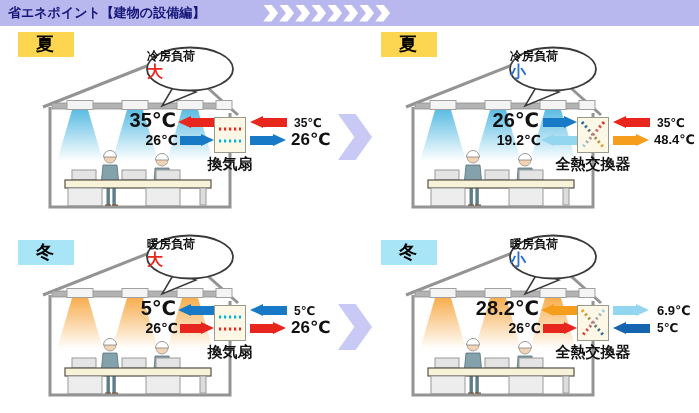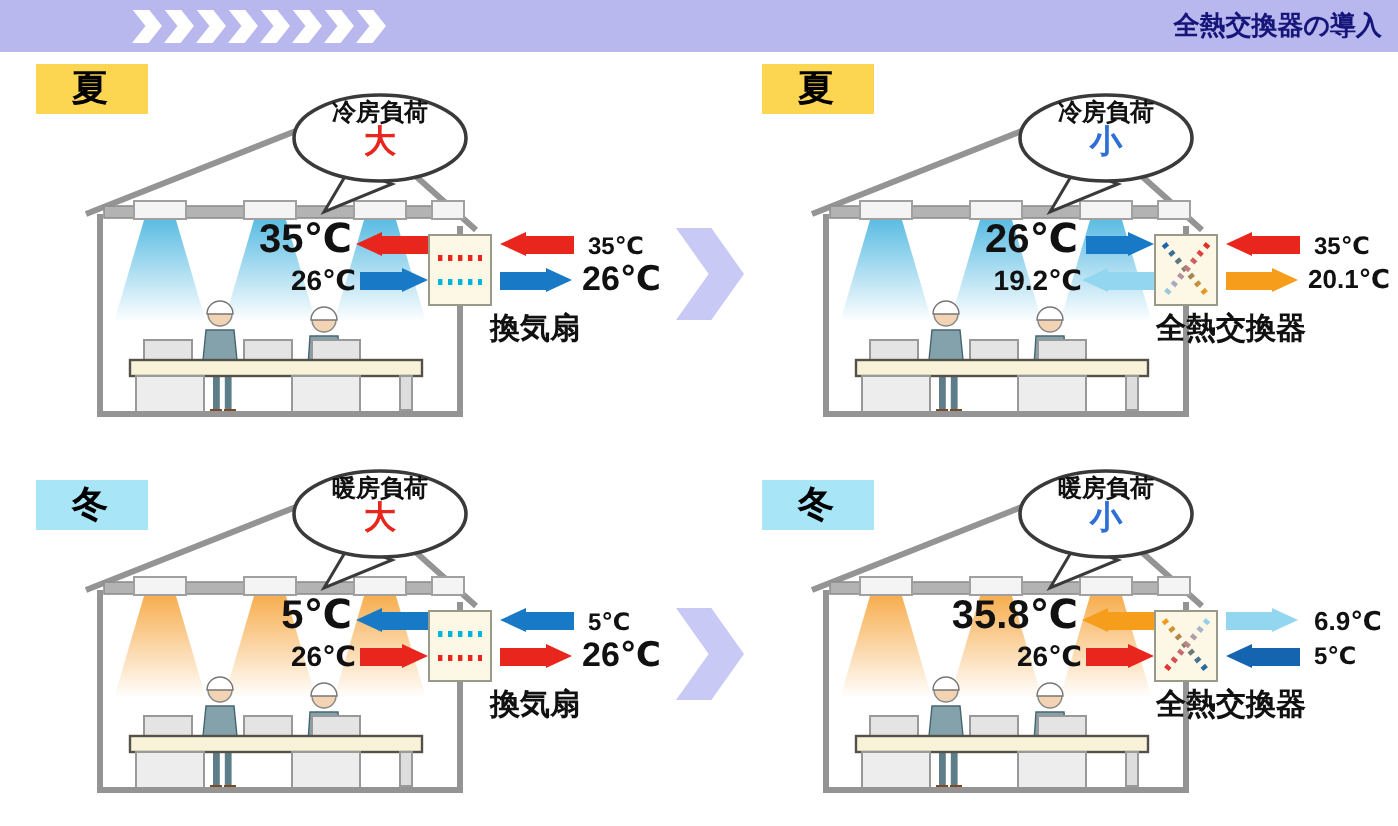--- a/index.html
+++ b/index.html
@@ -19,28 +19,28 @@
   
   .panel{position:absolute;width:330px;height:200px}
   .stage{position:absolute;left:8px;top:-1px;font-size:13px;font-weight:bold;color:#2e7de0}
   .badge{position:absolute;left:8px;width:56px;height:25px;line-height:25px;text-align:center;
          font-size:18px;font-weight:bold;color:#000;letter-spacing:2px}
   .badge.summer{background:#fcd551}
   .badge.winter{background:#a8e5f7}
   .wrap{position:absolute;left:0;width:330px;height:180px}
   .hsvg{position:absolute;left:0;top:0}
   
-  .bubble-txt{position:absolute;left:137px;top:4px;width:86px;text-align:center;line-height:1.1}
+  .bubble-txt{position:absolute;left:137px;top:4px;width:86px;line-height:1.1}
   .bubble-txt .b1{font-size:12px;font-weight:bold;color:#111}
   .bubble-txt .b2{font-size:16px;font-weight:bold}
   .bv-red{color:#e9261d}.bv-blue{color:#2e6fd6}
   
   .device{position:absolute;left:204px;top:71px;width:30px;height:34px;background:#fdf8e6;
           border:1.5px solid #9a9a8a}
-  .dlabel{position:absolute;left:160px;top:109px;width:120px;text-align:right;
+  .dlabel{position:absolute;left:160px;top:109px;width:120px;text-align:center;
           font-size:15px;font-weight:bold;color:#111}
   
   .t{position:absolute;font-weight:bold;color:#111;white-space:nowrap;line-height:1}
   .t.lg{font-size:20px}.t.md{font-size:14px}
   .t.out-lg{font-size:17px}.t.out-md{font-size:13px}.t.sm{font-size:12px}
   .ra{text-align:right}
   
   .arr{position:absolute;height:9px;background:currentColor}
   .arr.al::before{content:"";position:absolute;right:100%;top:-2px;width:0;height:0;
        border:6.5px solid transparent;border-left:none;border-right:13px solid currentColor}
@@ -48,31 +48,31 @@
        border:6.5px solid transparent;border-right:none;border-left:13px solid currentColor}
   .c-red{color:#e9261d}.c-blue{color:#187ac6}.c-dblue{color:#1564b0}
   .c-lblue{color:#93d6f0}.c-orange{color:#f79d1c}
 </style>
 </head>
 <body>
 
 <div class="page">
 
   <div class="hdr">
+    <span class="ttl">省エネポイント【建物の設備編】</span>
     <span class="chevs">
       <span class="chev"></span>
         <span class="chev"></span>
         <span class="chev"></span>
         <span class="chev"></span>
         <span class="chev"></span>
         <span class="chev"></span>
         <span class="chev"></span>
         <span class="chev"></span>
     </span>
-    <span class="ttl rttl">全熱交換器の導入</span>
   </div>
 
   <section class="panel" style="left:10px;top:32px">
     <div class="stage">Before</div>
     <div class="badge summer">夏</div>
     <div class="wrap" style="top:14px">
       <svg class="hsvg" width="330" height="170" viewBox="0 0 330 170">
         <defs>
             <linearGradient id="bm0" x1="0" y1="0" x2="0" y2="1">
           <stop offset="0" stop-color="#3fb1de" stop-opacity="0.85"></stop>
@@ -217,21 +217,21 @@
         </svg>
       </div>
       <div class="dlabel">全熱交換器</div>
       <div class="t lg ra" style="left:88px;top:64px;width:78px">26℃</div>
       <span class="arr ar c-blue" style="left:170px;top:71.5px;width:21px"></span>
       <div class="t md ra" style="left:106px;top:87px;width:62px">19.2℃</div>
       <span class="arr al c-lblue" style="left:181px;top:89.5px;width:23px"></span>
       <span class="arr al c-red" style="left:253px;top:71.5px;width:24px"></span>
       <div class="t sm" style="left:284px;top:71px">35℃</div>
       <span class="arr ar c-orange" style="left:240px;top:89.5px;width:23px"></span>
-      <div class="t out-md" style="left:281px;top:87px">20.1℃</div>
+      <div class="t out-md" style="left:281px;top:87px">48.4℃</div>
     </div>
   </section>
 
   <section class="panel" style="left:10px;top:232px">
     <div class="badge winter" style="top:8px">冬</div>
     <div class="wrap" style="top:2px">
       <svg class="hsvg" width="330" height="170" viewBox="0 0 330 170">
         <defs>
             <linearGradient id="bm2" x1="0" y1="0" x2="0" y2="1">
           <stop offset="0" stop-color="#f6a53c" stop-opacity="0.9"></stop>
@@ -368,21 +368,21 @@
             <linearGradient id="gx4" gradientUnits="userSpaceOnUse" x1="26" y1="4" x2="4" y2="30">
               <stop offset="0" stop-color="#93d6f0"></stop>
                 <stop offset="1" stop-color="#e9261d"></stop>
               </linearGradient>
           </defs>
           <line x1="4" y1="4" x2="26" y2="30" stroke="url(#gx3)" stroke-width="3" stroke-dasharray="2.2 2.8"></line>
           <line x1="26" y1="4" x2="4" y2="30" stroke="url(#gx4)" stroke-width="3" stroke-dasharray="2.2 2.8"></line>
         </svg>
       </div>
       <div class="dlabel">全熱交換器</div>
-      <div class="t lg ra" style="left:80px;top:64px;width:86px">35.8℃</div>
+      <div class="t lg ra" style="left:80px;top:64px;width:86px">28.2℃</div>
       <span class="arr al c-orange" style="left:181px;top:71.5px;width:23px"></span>
       <div class="t md ra" style="left:106px;top:87px;width:62px">26℃</div>
       <span class="arr ar c-red" style="left:170px;top:89.5px;width:21px"></span>
       <span class="arr ar c-lblue" style="left:240px;top:71.5px;width:23px"></span>
       <div class="t out-md" style="left:284px;top:70px">6.9℃</div>
       <span class="arr al c-dblue" style="left:253px;top:89.5px;width:24px"></span>
       <div class="t sm" style="left:284px;top:88px">5℃</div>
     </div>
   </section>
 

